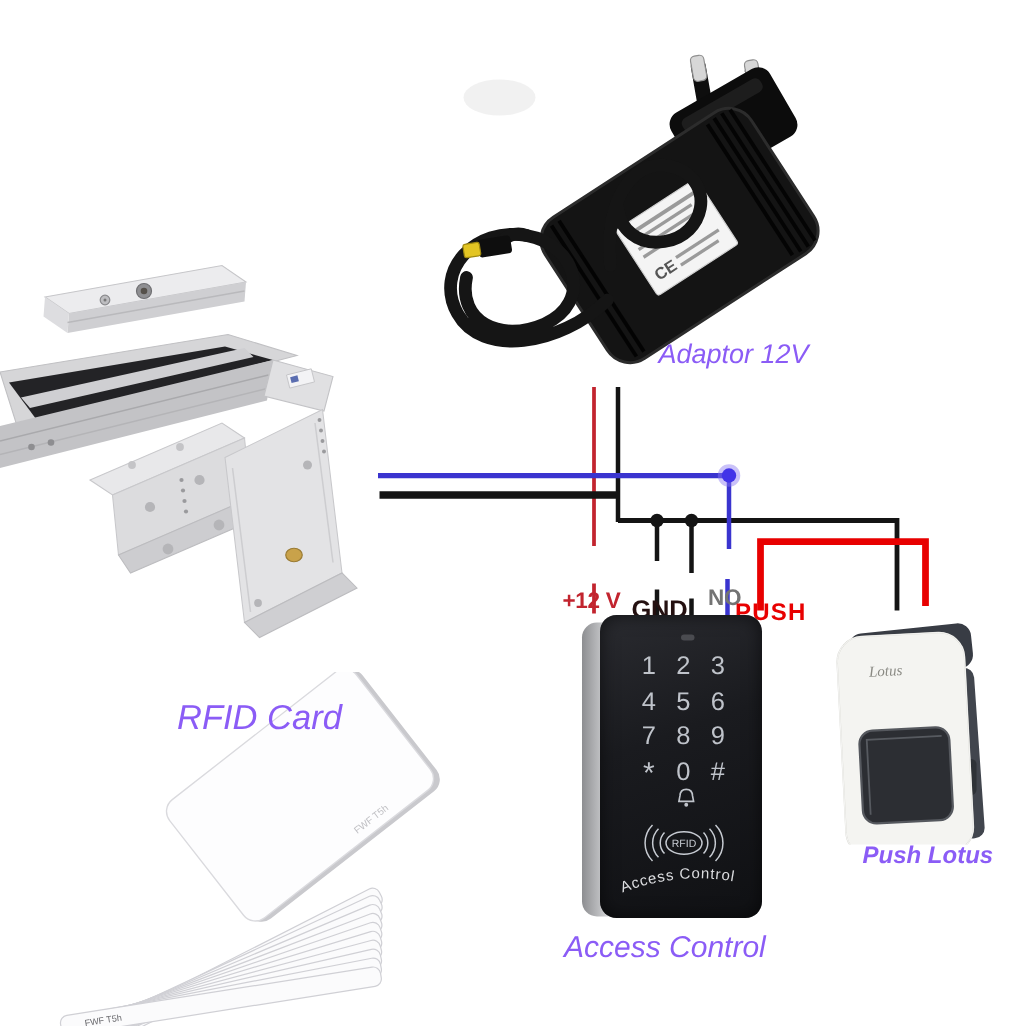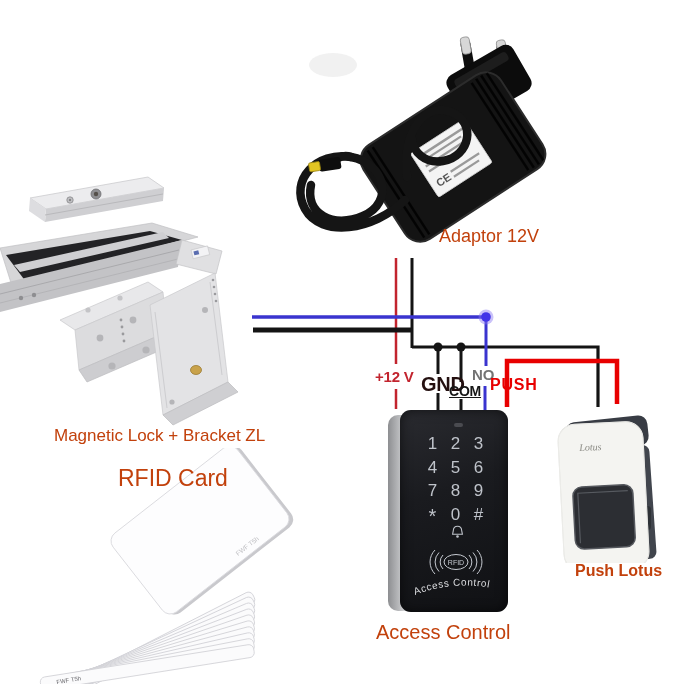--- a/index.html
+++ b/index.html
@@ -2,30 +2,30 @@
 <html><head>
 <meta charset="utf-8">
 <style>
   html,body{margin:0;padding:0;background:#fff;}
   .canvas{
     position:relative;width:684px;height:684px;background:#ffffff;overflow:hidden;
     font-family:"Liberation Sans", sans-serif;color:#1c1c1c;
   }
   .abs{position:absolute;}
   
-  .cap{position:absolute;color:#c2410c;white-space:nowrap;}
+  .cap{position:absolute;color:#8b5cf6;white-space:nowrap;font-style:italic;}
   .cap-adaptor{left:439px;top:226px;font-size:18px;}
   .cap-maglock{left:54px;top:426px;font-size:17px;}
   .cap-rfid{left:118px;top:465px;font-size:23px;}
   .cap-access{left:376px;top:621px;font-size:20px;}
   .cap-push{left:575px;top:562px;font-size:16px;font-weight:bold;}
   
-  .wlbl{position:absolute;font-weight:bold;white-space:nowrap;letter-spacing:-0.2px;}
+  .wlbl{position:absolute;font-weight:bold;white-space:nowrap;letter-spacing:-0.2px;margin-top:24px;}
   .wlbl-12v{left:375px;top:368px;font-size:15px;color:#c2242e;}
-  .wlbl-gnd{left:421px;top:373px;font-size:20px;color:#241010;text-align:right;}
+  .wlbl-gnd{left:421px;top:373px;font-size:17px;color:#241010;text-align:right;}
   .wlbl-com{left:449px;top:383px;font-size:14px;color:#161616;text-decoration:underline;}
   .wlbl-no{left:472px;top:366px;font-size:15px;color:#737373;}
   .wlbl-push{left:490px;top:376px;font-size:16px;color:#e80000;letter-spacing:0.8px;text-align:center;}
   
   .acdev{position:absolute;left:386px;top:410px;width:122px;height:204px;}
   .ac-side{position:absolute;left:2px;top:5px;width:34px;height:196px;border-radius:10px;
     background:linear-gradient(90deg,#8d8e91,#d9dadc 55%,#b9babd);}
   .ac-face{position:absolute;left:14px;top:0;width:108px;height:202px;border-radius:11px;
     background:linear-gradient(160deg,#2a2b30 0%,#1a1b1f 40%,#101114 100%);
     box-shadow:inset 0 0 12px rgba(0,0,0,.6);}
@@ -164,21 +164,20 @@
       <circle cx="205" cy="140" r="3" fill="#b5b5b8"></circle>
       <circle cx="172" cy="232" r="2.6" fill="#b5b5b8"></circle>
       <g fill="#9a9a9d">
         <circle cx="213" cy="110" r="1.3"></circle>
           <circle cx="214" cy="117" r="1.3"></circle>
         <circle cx="215" cy="124" r="1.3"></circle>
           <circle cx="216" cy="131" r="1.3"></circle>
       </g>
     </g>
   </svg>
-  <span class="cap cap-maglock">Magnetic Lock + Bracket ZL</span>
 
   <svg class="abs cards-svg" width="270" height="236" viewBox="0 0 270 236">
     <g font-family="Liberation Sans, sans-serif">
       <g transform="translate(222,150) rotate(-27)">
           <rect x="-212" y="-6.5" width="216" height="13" rx="5" fill="#fbfbfc" stroke="#d0d0d5" stroke-width="0.8"></rect>
           <text x="-196" y="2.5" font-size="6" fill="#6a6a6e">FWF T5h</text>
         </g>
       <g transform="translate(222,155) rotate(-25)">
           <rect x="-212" y="-6.5" width="216" height="13" rx="5" fill="#fbfbfc" stroke="#d0d0d5" stroke-width="0.8"></rect>
           <text x="-196" y="2.5" font-size="6" fill="#6a6a6e">FWF T5h</text>

